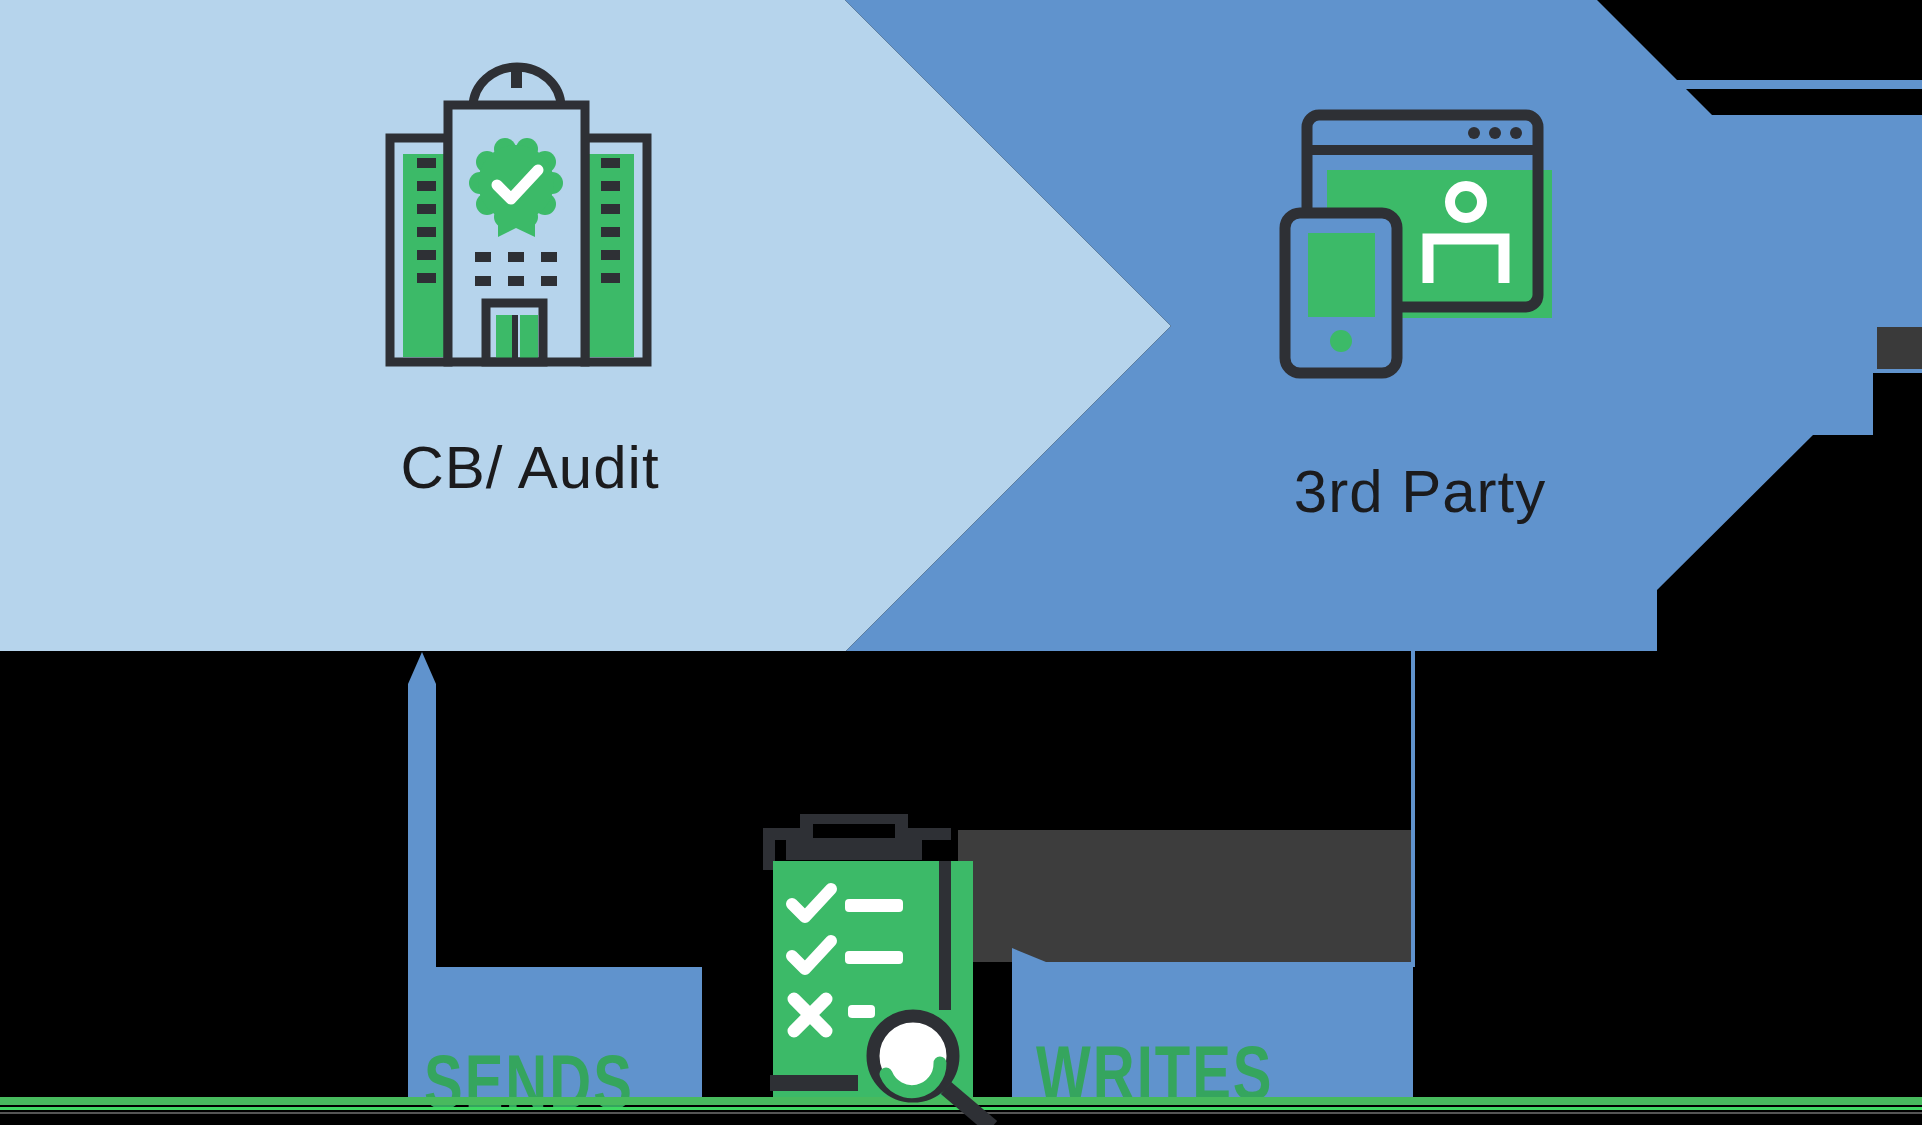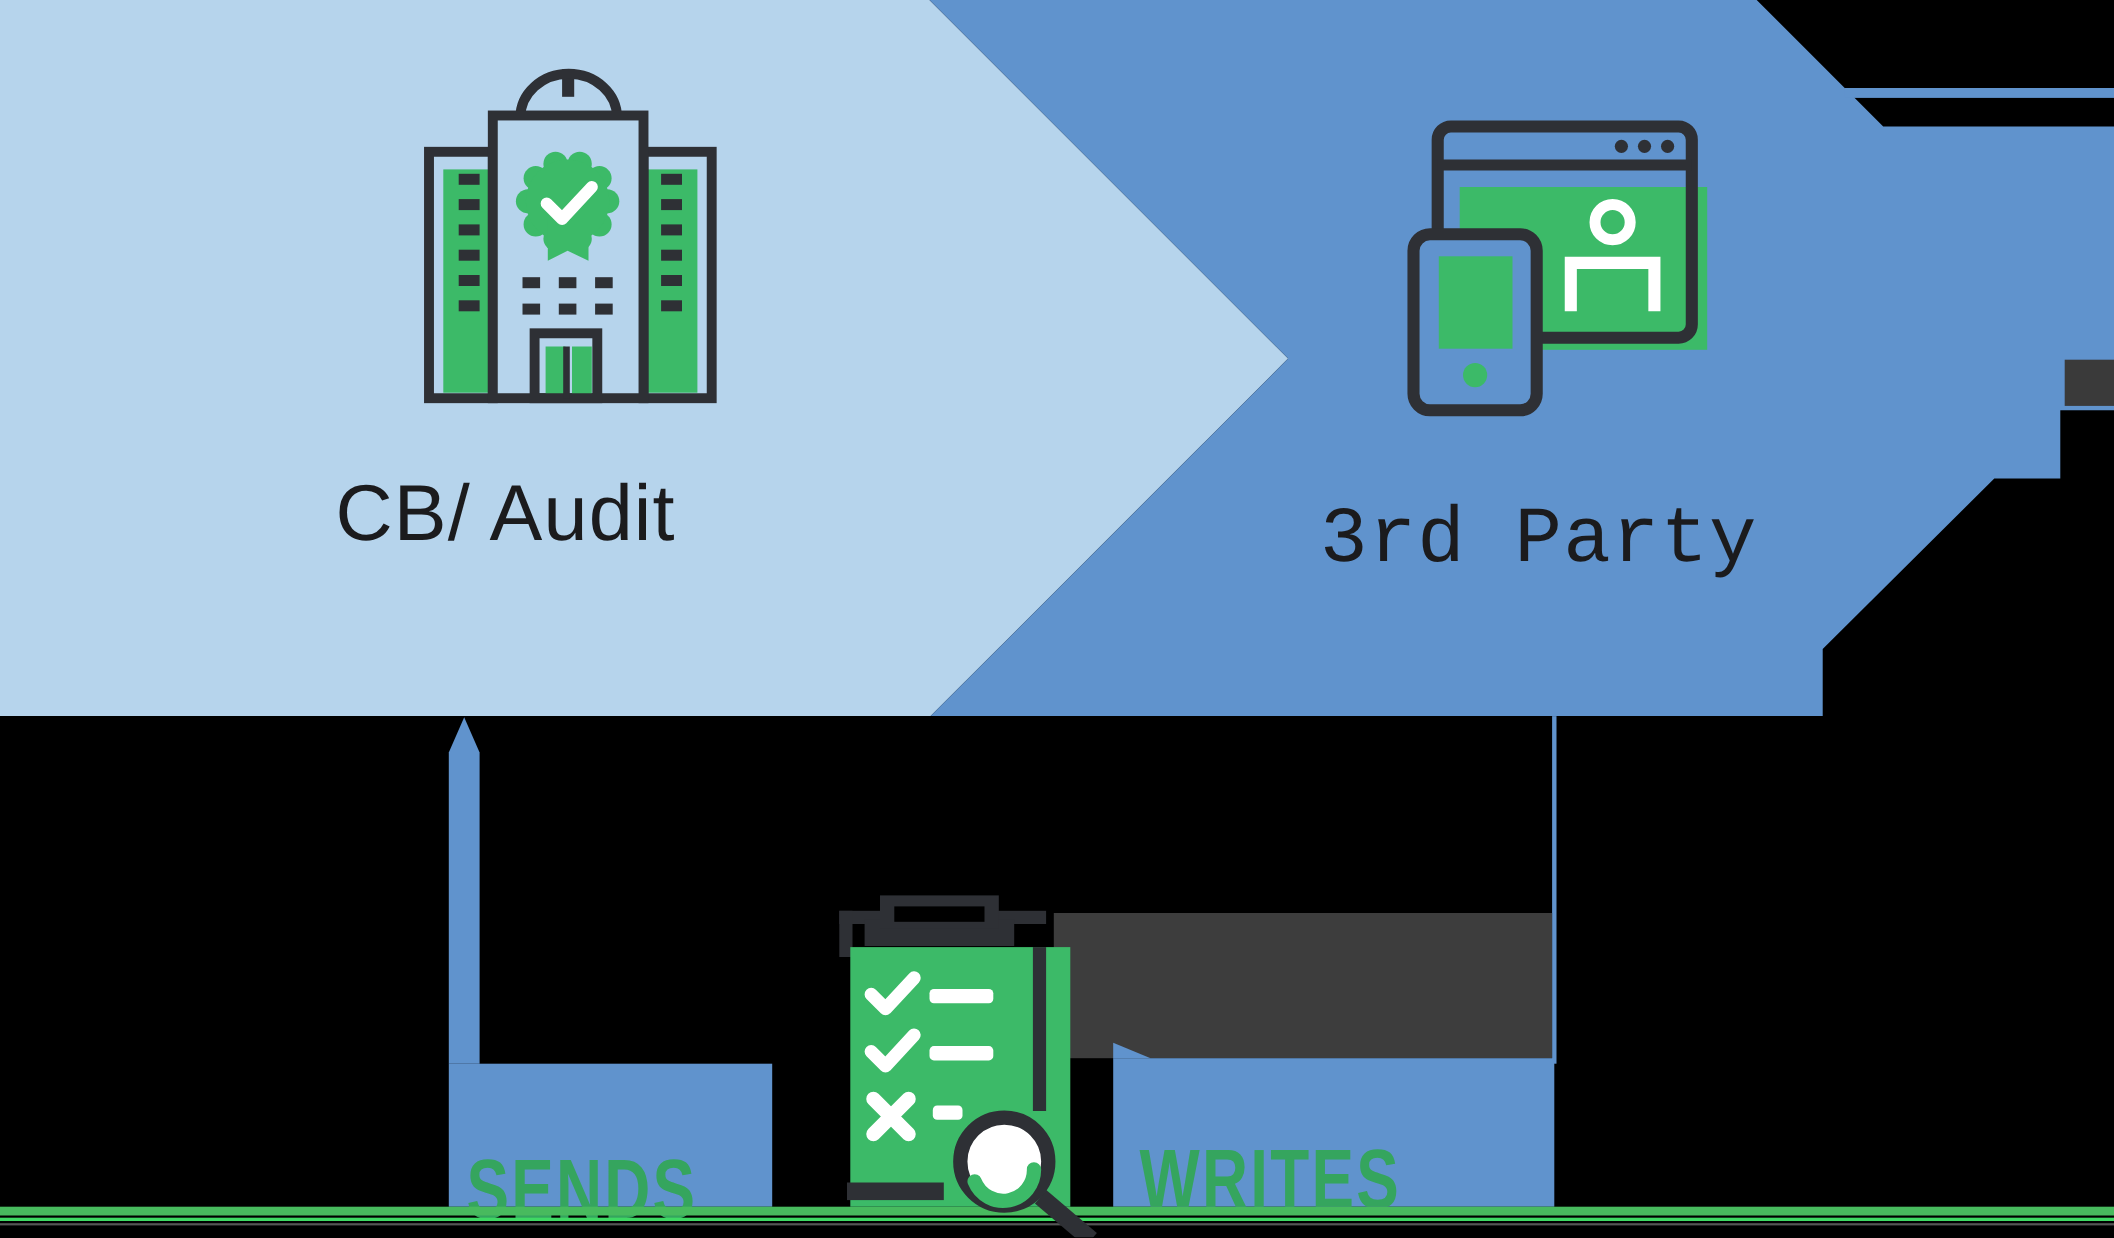--- a/index.html
+++ b/index.html
@@ -1,27 +1,27 @@
 <!DOCTYPE html>
 <html><head>
 <meta charset="utf-8">
 <style>
   html,body { margin:0; padding:0; background:#000; }
   .canvas {
     position:relative; width:1922px; height:1125px; background:#000000;
     overflow:hidden; font-family:"Liberation Sans", sans-serif;
   }
   .actor-label {
-    position:absolute; text-align:left; color:#1b1b1d;
-    font-size:72px; line-height:99px; letter-spacing:1px; font-weight:400;
+    position:absolute; text-align:center; color:#1b1b1d;
+    font-size:60px; line-height:99px; letter-spacing:1px; font-weight:400;
     z-index:20; white-space:nowrap;
   }
   .actor-label .line { display:block; }
   #cb-label   { left:305px;  top:418px; width:450px; }
-  #aud-label  { left:1200px; top:442px; width:440px;font-family:Liberation Mono, monospace; }
+  #aud-label  { left:1200px; top:442px; width:440px; }
   .flow-wrap  { position:absolute; overflow:hidden; z-index:20; }
   #sends-wrap  { left:408px;  top:967px; width:294px; height:164px; }
   #writes-wrap { left:1012px; top:962px; width:401px; height:135px; }
   .flow-label {
     position:absolute; font-weight:bold; font-size:58px; color:#35a55e;
     letter-spacing:2px; transform:scaleY(1.32); transform-origin:left top;
     white-space:nowrap;
   }
   #sends-wrap  .flow-label { left:16px; top:70px; }
   #writes-wrap .flow-label { left:24px; top:66px; }

